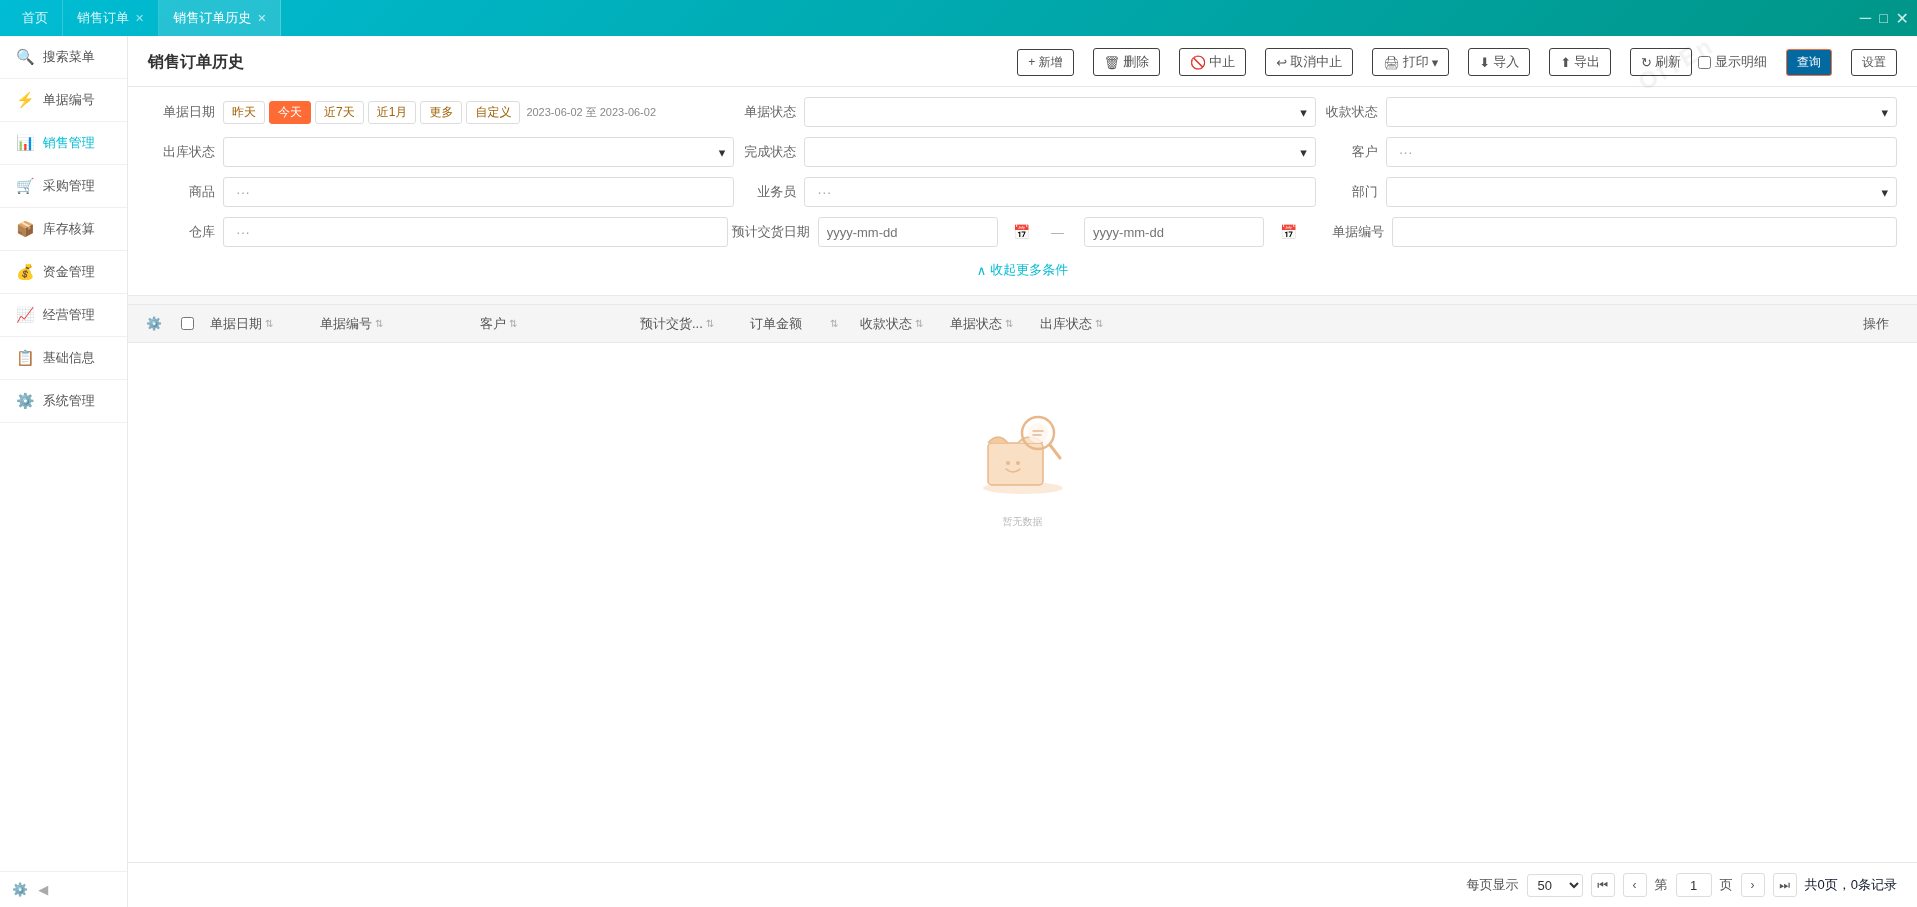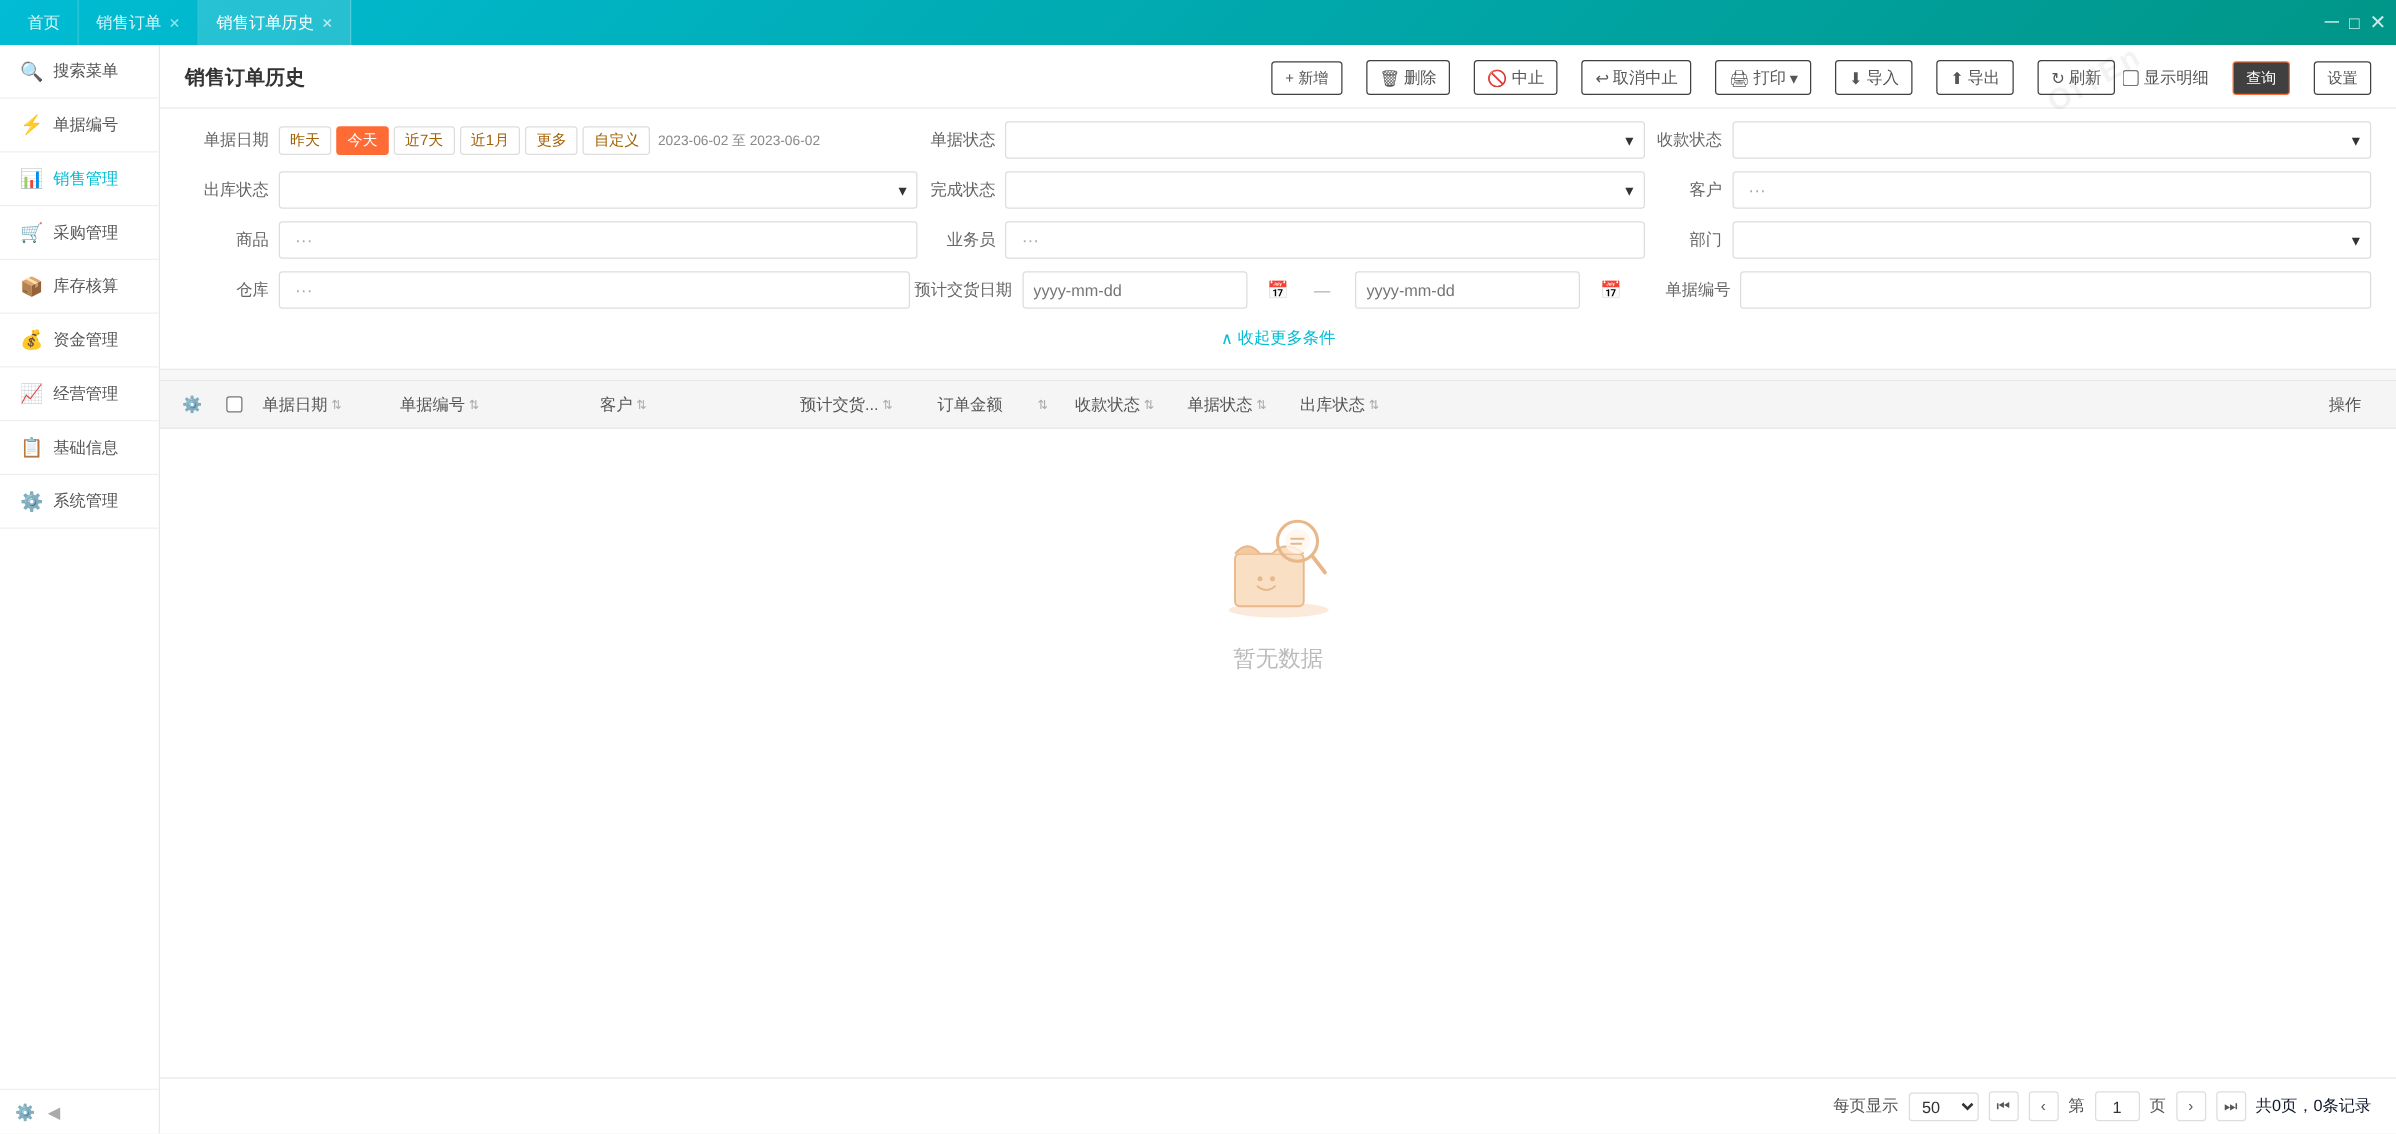--- a/index.html
+++ b/index.html
@@ -288,21 +288,21 @@
       justify-content: center;
       padding: 60px 0 40px 0;
     }
     .empty-icon {
       width: 120px;
       height: 100px;
       margin-bottom: 12px;
     }
     .empty-text {
       color: #bbb;
-      font-size: 18px;
+      font-size: 10px;
     }
 
     
     .table-footer {
       display: flex;
       align-items: center;
       justify-content: flex-end;
       padding: 10px 20px;
       background: #fff;
       border-top: 1px solid #e8e8e8;
@@ -459,21 +459,21 @@
             <span>导出</span>
           </button>
           <button class="toolbar-btn">
             <span>↻</span>
             <span>刷新</span>
           </button>
           <label class="display-detail">
             <input type="checkbox" style="">
             <span>显示明细</span>
           </label>
-          <button class="toolbar-btn primary" style="background:#404040;color:#fff;border-color:#ff6b35;">查询</button>
+          <button class="toolbar-btn primary" style="background:#0369a1;color:#fff;border-color:#ff6b35;">查询</button>
           <button class="toolbar-btn">设置</button>
         </div>
       </div>
     </div>
 
     <div class="filter-area">
 
       <div class="filter-row">
         <span class="filter-label">单据日期</span>
         <div class="filter-control">

